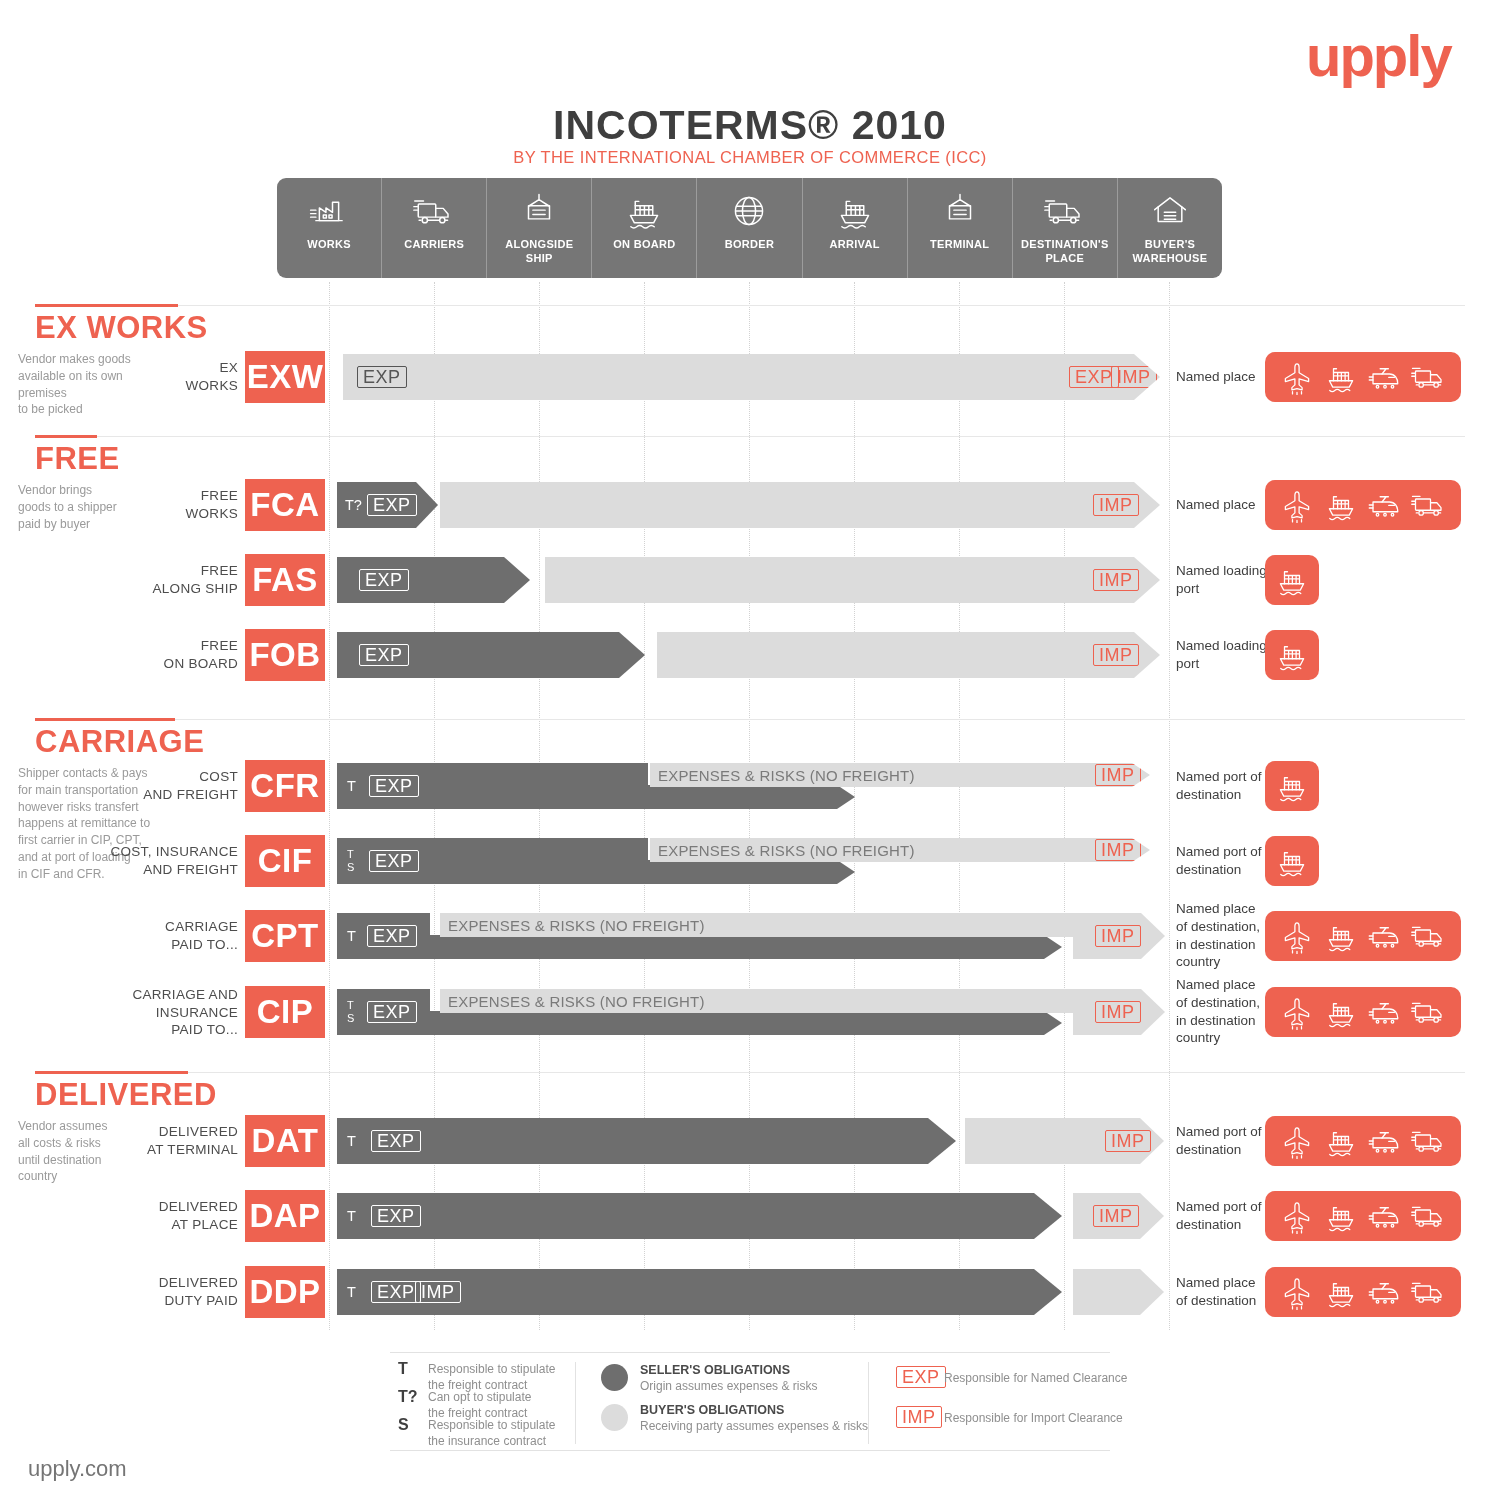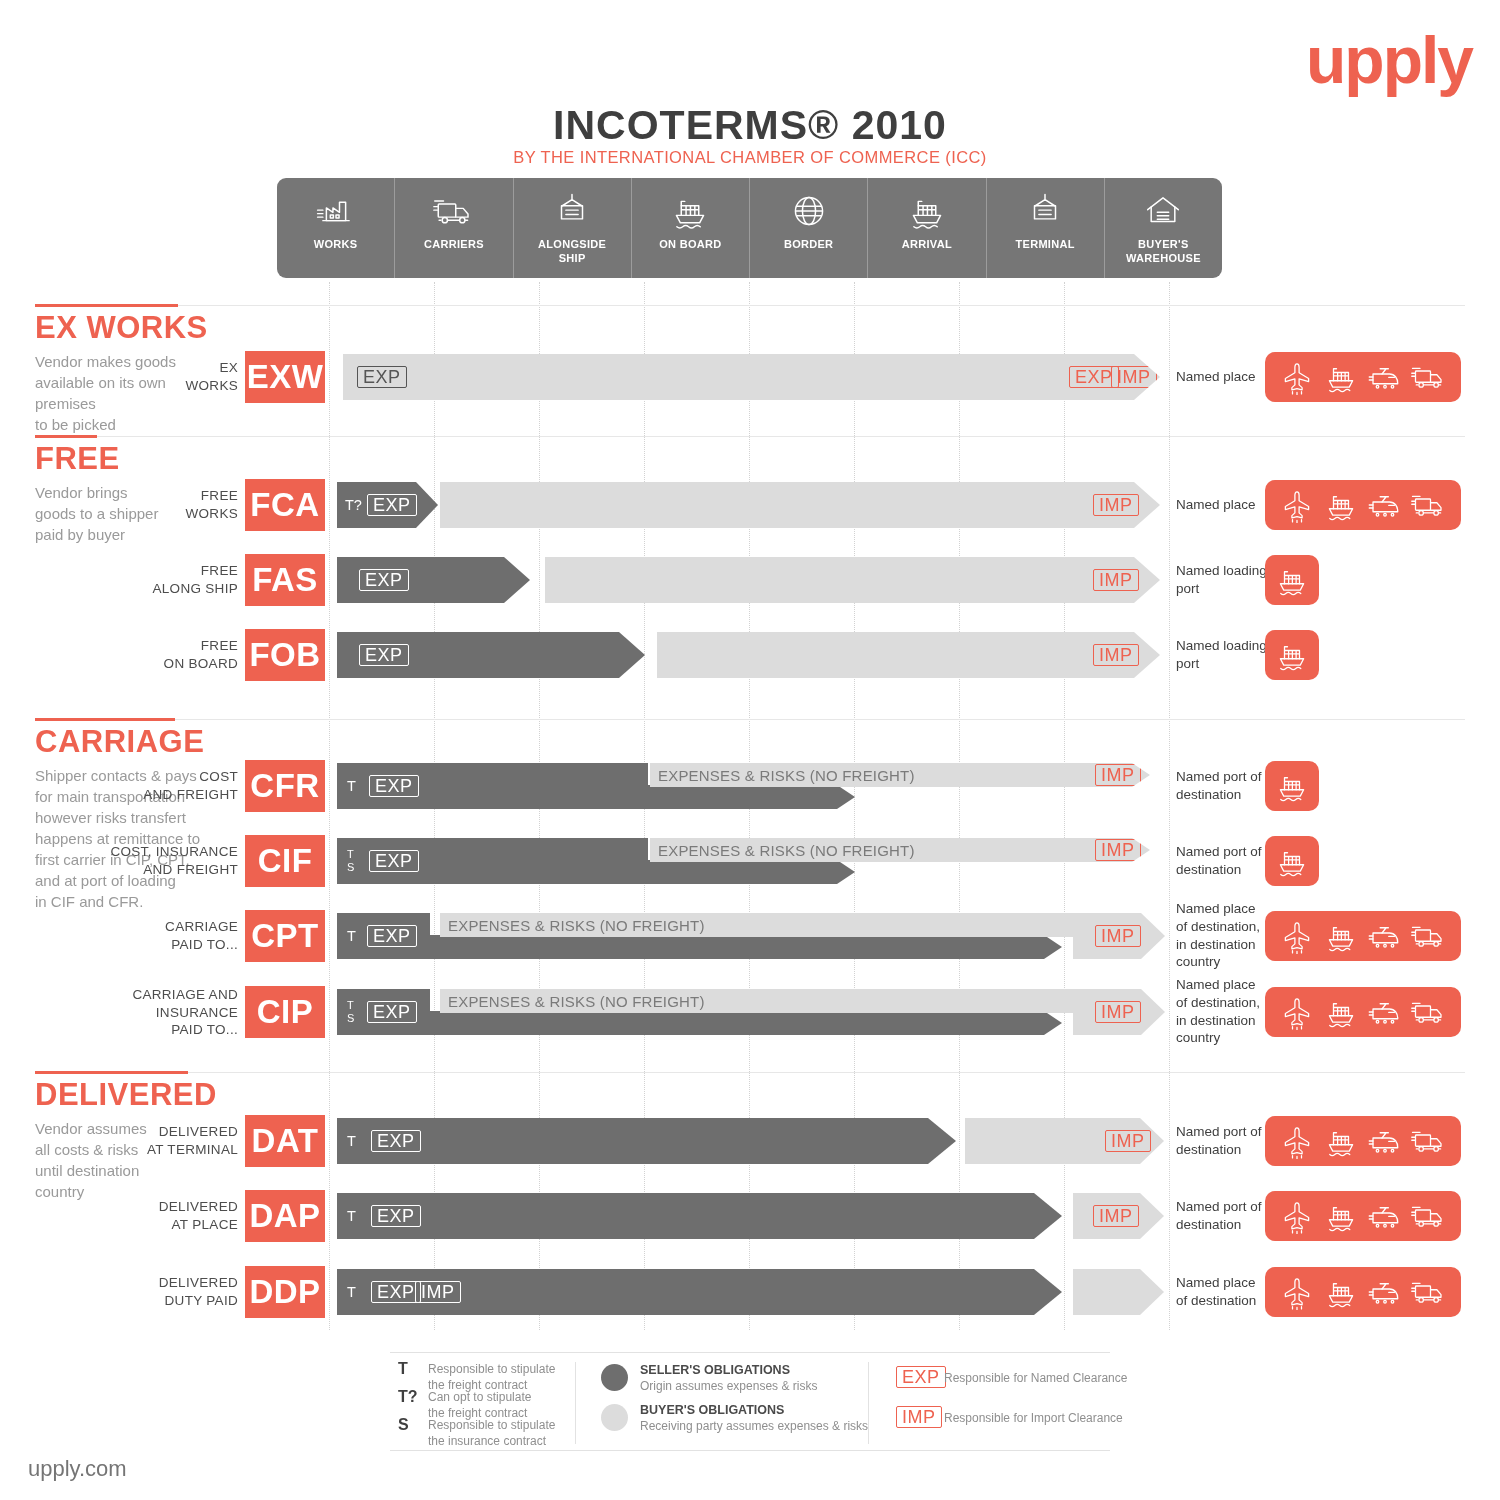--- a/index.html
+++ b/index.html
@@ -1,32 +1,32 @@
 <!DOCTYPE html>
 <html><head>
 <meta charset="utf-8">
 <style>
   :root{ --coral:#ee6250; --dark:#6e6e6e; --light:#dcdcdc; --hdr:#767676; }
   *{margin:0;padding:0;box-sizing:border-box}
   body{background:#fff;font-family:"Liberation Sans",sans-serif}
   #canvas{position:relative;width:1500px;height:1500px;background:#fff;overflow:hidden}
   .abs{position:absolute}
-  .logo{left:1306px;top:22px;font-size:66px;font-weight:bold;color:var(--coral);letter-spacing:-2px}
+  .logo{left:1306px;top:22px;font-size:58px;font-weight:bold;color:var(--coral);letter-spacing:-2px}
   .title{left:0;top:102px;width:1500px;text-align:center;font-size:41px;font-weight:bold;color:#3f3f3f;letter-spacing:1px}
   .subtitle{left:0;top:148px;width:1500px;text-align:center;font-size:16.5px;color:var(--coral);letter-spacing:.4px}
   .stagebar{left:277px;top:178px;width:945px;height:100px;background:var(--hdr);border-radius:9px;display:flex;overflow:hidden}
   .stage{flex:1;display:flex;flex-direction:column;align-items:center;padding-top:12px;gap:6px;border-right:1px solid rgba(255,255,255,.28)}
   .stage:last-child{border-right:none}
   .stage-label{font-size:11px;font-weight:bold;color:#fff;text-align:center;line-height:1.25;white-space:pre-line;letter-spacing:.3px}
   svg.ic{fill:none;stroke:currentColor;stroke-width:1.7;stroke-linecap:round;stroke-linejoin:round;color:#fff}
   .vline{width:0;border-left:1px dotted #d2d2d2}
   .secline{height:1px;background:#e7e7e7;left:35px;width:1430px}
   .secrule{height:3px;background:var(--coral);left:35px}
   .sec-title{left:35px;font-size:31px;font-weight:bold;color:var(--coral);letter-spacing:.5px}
-  .sec-desc{left:35px;width:170px;font-size:15px;color:#9a9a9a;line-height:1.4;white-space:pre-line}
+  .sec-desc{left:18px;width:170px;font-size:12px;color:#9a9a9a;line-height:1.4;white-space:pre-line}
   .row-label{left:38px;width:200px;font-size:13.5px;color:#4d4d4d;text-align:right;line-height:1.3;white-space:pre-line;transform:translateY(-50%);letter-spacing:.3px}
   .code-box{left:245px;width:80px;height:52px;background:var(--coral);color:#fff;display:flex;align-items:center;justify-content:center;font-size:33px;font-weight:bold;letter-spacing:.5px}
   .seg.dark{background:var(--dark)}
   .seg.light{background:var(--light)}
   .bar-item{position:absolute;top:50%;transform:translateY(-50%);white-space:nowrap}
   .t-label{color:#fff;font-size:14.5px}
   .t-stack{font-size:11px;line-height:1.15;white-space:pre-line;text-align:left}
   .er-text{color:#7a7a7a;font-size:15px;letter-spacing:.2px}
   .badge{display:inline-block;font-size:18px;padding:0 5px;line-height:20px;border-radius:2px;letter-spacing:.5px}
   .b-white{border:1.5px solid #fff;color:#fff}
@@ -183,20 +183,27 @@
         <div class="stage-label">ARRIVAL</div>
       </div>
       <div class="stage">
         <svg class="ic" width="42" height="42">
           <use href="#sym-crane"></use>
         </svg>
         <div class="stage-label">TERMINAL</div>
       </div>
       <div class="stage">
         <svg class="ic" width="42" height="42">
+          <use href="#sym-truck"></use>
+        </svg>
+        <div class="stage-label">DESTINATION'S
+PLACE</div>
+      </div>
+      <div class="stage">
+        <svg class="ic" width="42" height="42">
           <use href="#sym-warehouse"></use>
         </svg>
         <div class="stage-label">BUYER'S
 WAREHOUSE</div>
       </div>
     </div>
     <div class="abs row-label" style="top: 377px;">EX
 WORKS</div>
     <div class="abs code-box" style="top: 351px;">EXW</div>
     <div class="abs seg light" style="left: 343px; top: 354px; width: 817px; height: 46px; clip-path: polygon(0px 0px, calc(100% - 26px) 0px, 100% 50%, calc(100% - 26px) 100%, 0px 100%);">

